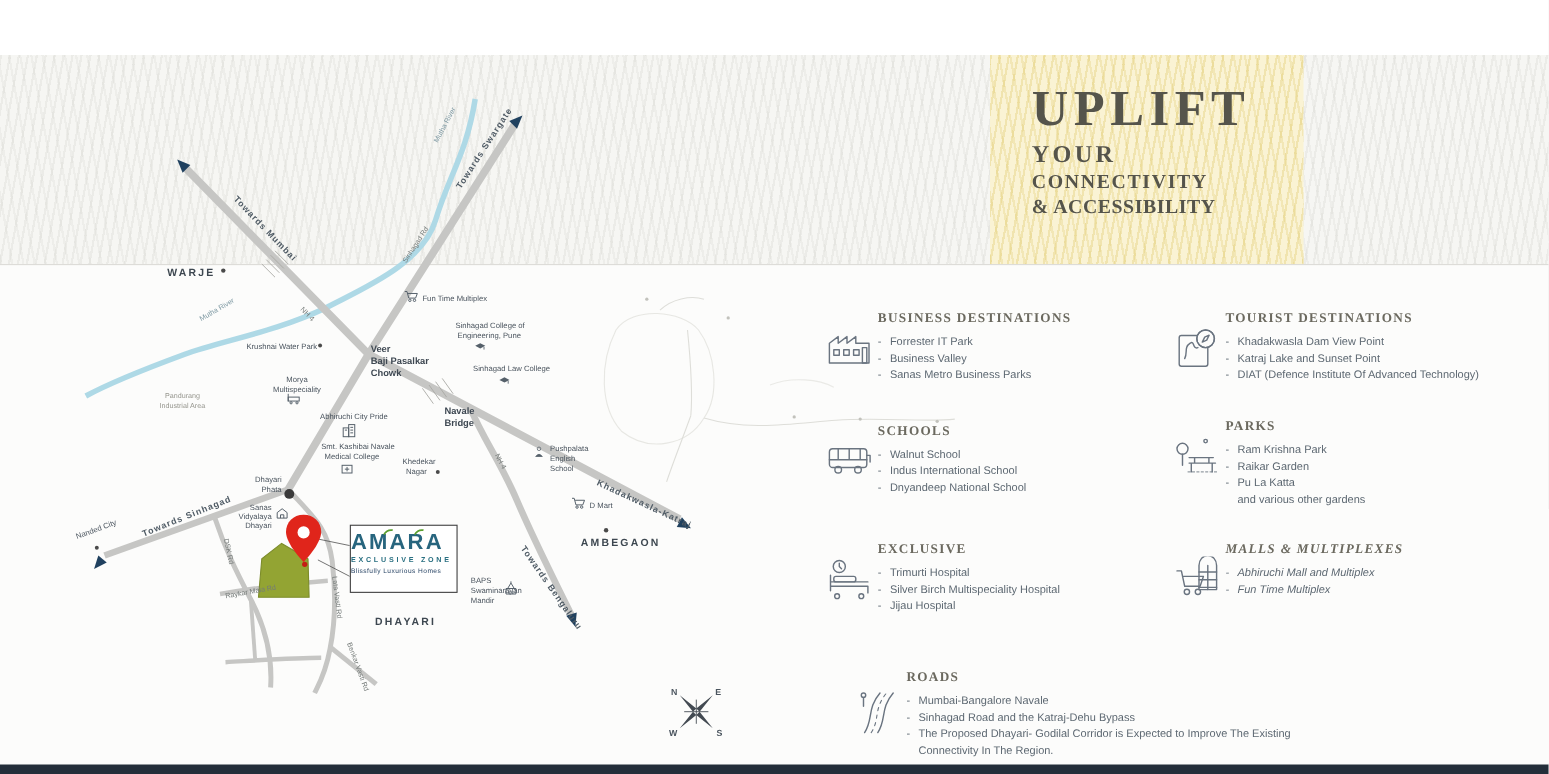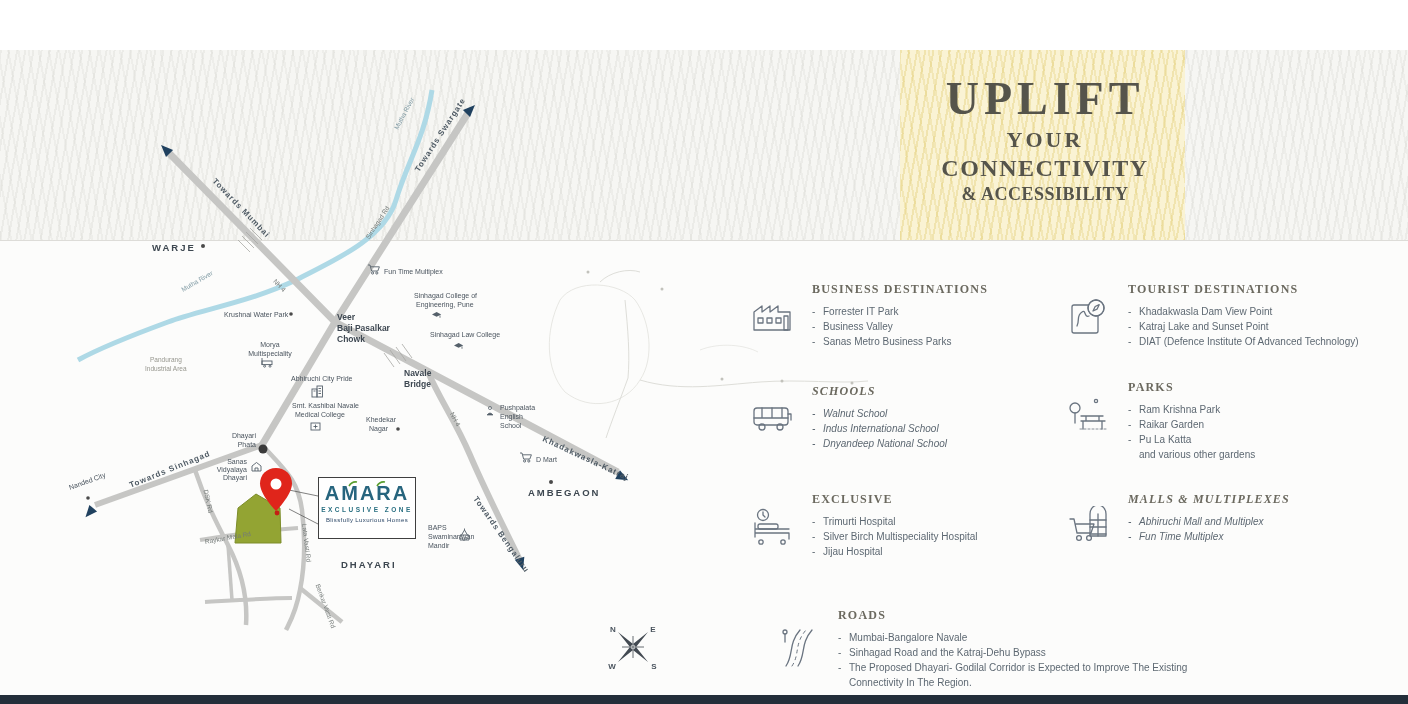--- a/index.html
+++ b/index.html
@@ -9,49 +9,49 @@
   .top-white{position:absolute;left:0;top:0;width:1408px;height:50px;background:#ffffff;border-bottom:1px solid #e2e2df;}
   .band{position:absolute;left:0;top:50px;width:1408px;height:190px;background-color:#f6f6f3;
         background-image:
           repeating-linear-gradient(100deg, rgba(208,208,202,0.28) 0 2px, rgba(255,255,255,0) 2px 8px),
           repeating-linear-gradient(80deg, rgba(208,208,202,0.22) 0 2px, rgba(255,255,255,0) 2px 10px);
         border-bottom:1px solid #dddcd8;}
   .band-yellow{position:absolute;left:900px;top:0;width:285px;height:190px;background-color:#faf3d4;
         background-image:
           repeating-linear-gradient(100deg, rgba(226,205,118,0.40) 0 2px, rgba(255,255,255,0) 2px 8px),
           repeating-linear-gradient(80deg, rgba(226,205,118,0.32) 0 2px, rgba(255,255,255,0) 2px 10px);}
-  .title-block{position:absolute;left:938px;top:76px;width:214px;text-align:center;
+  .title-block{position:absolute;left:938px;top:76px;width:214px;text-align:left;
         font-family:"Liberation Serif",serif;color:#55544b;line-height:1;}
   .t1{font-size:46px;font-weight:700;letter-spacing:5px;}
   .t2{font-size:22px;font-weight:700;letter-spacing:3px;margin-top:7px;}
-  .t3{font-size:24px;font-weight:700;letter-spacing:1.5px;margin-top:5px;}
+  .t3{font-size:18px;font-weight:700;letter-spacing:1.5px;margin-top:5px;}
   .t4{font-size:18px;font-weight:700;letter-spacing:0.5px;margin-top:5px;}
   .bottom-bar{position:absolute;left:0;bottom:0;width:1408px;height:9px;background:#232e3a;}
 
   
   .map-svg{position:absolute;left:0;top:0;width:1408px;height:704px;}
   text{font-family:"Liberation Sans",sans-serif;fill:#4a545e;}
   .ml{font-size:7px;}
   .mlb{font-size:8.5px;font-weight:bold;fill:#3e4852;}
   .place{font-size:9.5px;font-weight:bold;letter-spacing:2px;fill:#3d4750;}
   .rd{font-size:6.5px;fill:#747a78;}
   .rdlbl{font-size:8px;font-weight:bold;letter-spacing:1px;fill:#4e5a64;}
   .faint{font-size:6.5px;fill:#96968e;}
   .riverlbl{font-size:6.5px;fill:#7d98a2;}
 
   
   .amara-box{position:absolute;left:318px;top:477px;width:98px;height:62px;background:#ffffff;
-        border:1px solid #3f3f3f;text-align:center;box-sizing:border-box;padding-top:5px;}
+        border:1px solid #3f3f3f;text-align:left;box-sizing:border-box;padding-top:5px;}
   .amara-name{font-size:20px;font-weight:bold;color:#27657e;letter-spacing:2px;line-height:1;position:relative;}
   .amara-leaf{position:absolute;left:24px;top:-3px;}
   .amara-sub{font-size:6.5px;color:#2a7082;letter-spacing:2.5px;margin-top:3px;font-weight:bold;}
   .amara-tag{font-size:6px;color:#1f3c5e;margin-top:4px;letter-spacing:0.4px;}
 
   
-  .section{position:absolute;display:flex;gap:18px;}
+  .section{position:absolute;display:flex;gap:4px;}
   .sec-icon{width:44px;flex:0 0 44px;padding-top:14px;}
   .sec-body{color:#5d6872;}
   .sec-title{font-family:"Liberation Serif",serif;font-size:12px;font-weight:700;letter-spacing:1.2px;
         color:#6b695f;margin-bottom:7px;}
   .sec-items{list-style:none;margin:0;padding:0;font-size:10px;line-height:15px;}
   .sec-items li{padding-left:11px;position:relative;}
   .sec-items li::before{content:"-";position:absolute;left:0;color:#5d6872;}
   .sec-note{font-size:10px;line-height:15px;padding-left:11px;text-align:right;}
   .licon{stroke:#6a7480;fill:none;stroke-width:1.3;stroke-linecap:round;stroke-linejoin:round;}
 </style>
@@ -279,21 +279,21 @@
     <div class="sec-body">
       <div class="sec-title">BUSINESS DESTINATIONS</div>
       <ul class="sec-items">
         <li>Forrester IT Park</li>
         <li>Business Valley</li>
         <li>Sanas Metro Business Parks</li>
       </ul>
     </div>
   </div>
 
-  <div class="section" style="left:750px;top:384px;width:310px;font-style:italic;">
+  <div class="section" style="left:750px;top:384px;width:310px;">
     <div class="sec-icon">
       <svg class="licon" width="44" height="40" viewBox="0 0 44 40">
         <rect x="4" y="10" width="34" height="17" rx="3"></rect>
         <path d="M4,20 h34 M12,10 v10 M22,10 v10 M32,10 v10 M38,16 h3 v6"></path>
         <circle cx="12" cy="29" r="3"></circle>
           <circle cx="30" cy="29" r="3"></circle>
       </svg>
     </div>
     <div class="sec-body">
       <div class="sec-title">SCHOOLS</div>

